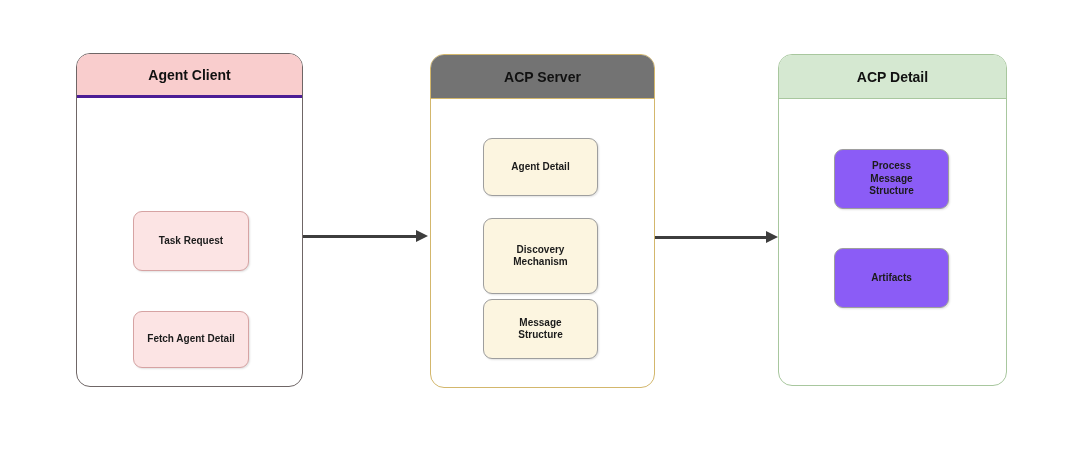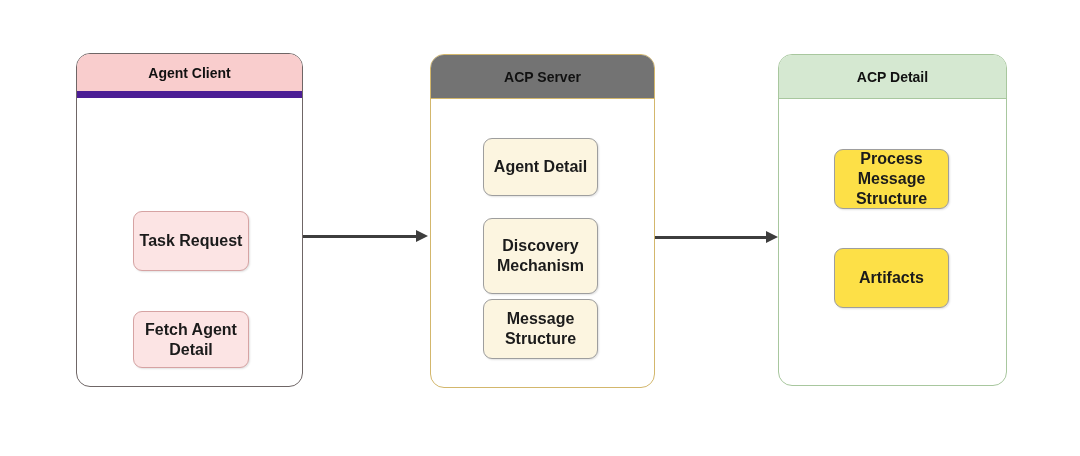--- a/index.html
+++ b/index.html
@@ -32,21 +32,21 @@
     justify-content: center;
     font-weight: bold;
     font-size: 14px;
     color: #111111;
     box-sizing: border-box;
   }
   #c-agent-client {
     left: 76px; top: 53px; width: 227px; height: 334px;
     border: 1px solid #6f6666;
   }
-  #c-agent-client .header { background: #f9cdcd; border-bottom: 7px solid #4c1d95; }
+  #c-agent-client .header { background: #f9cdcd; border-bottom: 3px solid #4c1d95; }
 
   #c-acp-server {
     left: 430px; top: 54px; width: 225px; height: 334px;
     border: 1px solid #d3b76c;
   }
   #c-acp-server .header { background: #737373; border-bottom: 1px solid #d3b76c; }
 
   #c-acp-agent {
     left: 778px; top: 54px; width: 229px; height: 332px;
     border: 1px solid #a8c79e;
@@ -55,31 +55,31 @@
 
   
   .node {
     position: absolute;
     border-radius: 9px;
     display: flex;
     align-items: center;
     justify-content: center;
     text-align: center;
     font-weight: bold;
-    font-size: 16px;
+    font-size: 10px;
     line-height: 1.25;
     color: #1b1b1b;
     white-space: pre-line;
     box-sizing: border-box;
     box-shadow: 1px 1px 2px rgba(0,0,0,0.12);
     padding: 2px;
   }
   .node.pink  { background: #fce4e4; border: 1px solid #d6a3a3; margin-top: 44px; }
   .node.cream { background: #fcf5e0; border: 1px solid #9e9e9e; }
-  .node.green { background: #fde047; border: 1px solid #9e9e9e; }
+  .node.green { background: #8b5cf6; border: 1px solid #9e9e9e; }
 
   #n-task-request       { left: 56px; top: 113px; width: 116px; height: 60px; }
   #n-fetch-agent-detail { left: 56px; top: 213px; width: 116px; height: 57px; }
 
   #n-agent-detail        { left: 52px; top: 83px;  width: 115px; height: 58px; }
   #n-discovery-mechanism { left: 52px; top: 163px; width: 115px; height: 76px; }
   #n-message-structure   { left: 52px; top: 244px; width: 115px; height: 60px; }
 
   #n-process-message-structure { left: 55px; top: 94px;  width: 115px; height: 60px; }
   #n-artifacts                 { left: 55px; top: 193px; width: 115px; height: 60px; }

